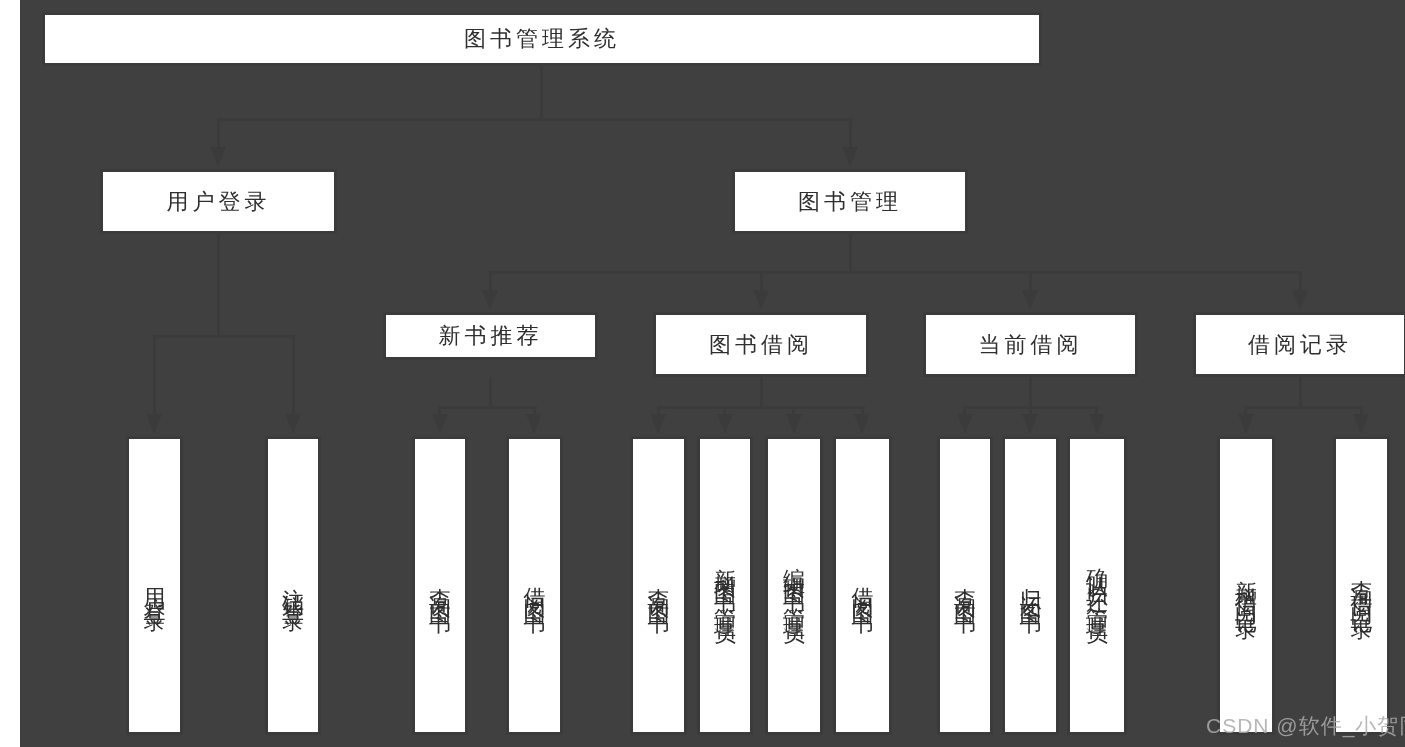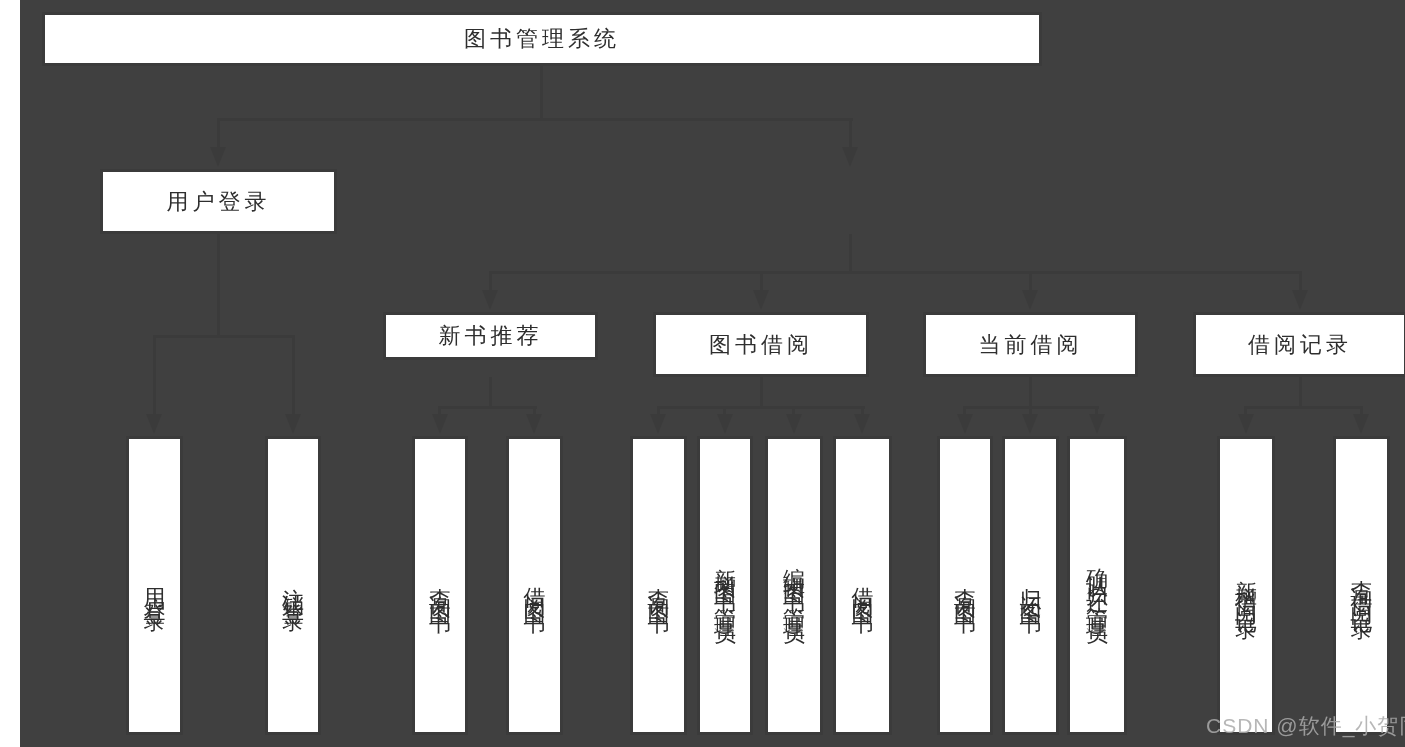--- a/index.html
+++ b/index.html
@@ -71,20 +71,21 @@
   <div class="box hbox" style="left:22px;top:12px;width:1000px;height:54px">图书管理系统</div>
 
   <div class="vline" style="left:520px;top:65px;height:55px"></div>
   <div class="hline" style="left:197px;top:118px;width:636px"></div>
   <div class="vline" style="left:197px;top:118px;height:32px"></div>
   <div class="vline" style="left:829px;top:118px;height:32px"></div>
   <div class="arrow" style="left:190px;top:147px"></div>
   <div class="arrow" style="left:822px;top:147px"></div>
 
   <div class="box hbox" style="left:80px;top:169px;width:237px;height:65px">用户登录</div>
+  <div class="box hbox" style="left:712px;top:169px;width:236px;height:65px">图书管理</div>
 
   <div class="vline" style="left:197px;top:234px;height:103px"></div>
   <div class="hline" style="left:133px;top:335px;width:142px"></div>
   <div class="vline" style="left:133px;top:335px;height:84px"></div>
   <div class="vline" style="left:272px;top:335px;height:84px"></div>
   <div class="arrow" style="left:126px;top:414px"></div>
   <div class="arrow" style="left:265px;top:414px"></div>
 
   <div class="vline" style="left:829px;top:234px;height:40px"></div>
   <div class="hline" style="left:469px;top:271px;width:813px"></div>

